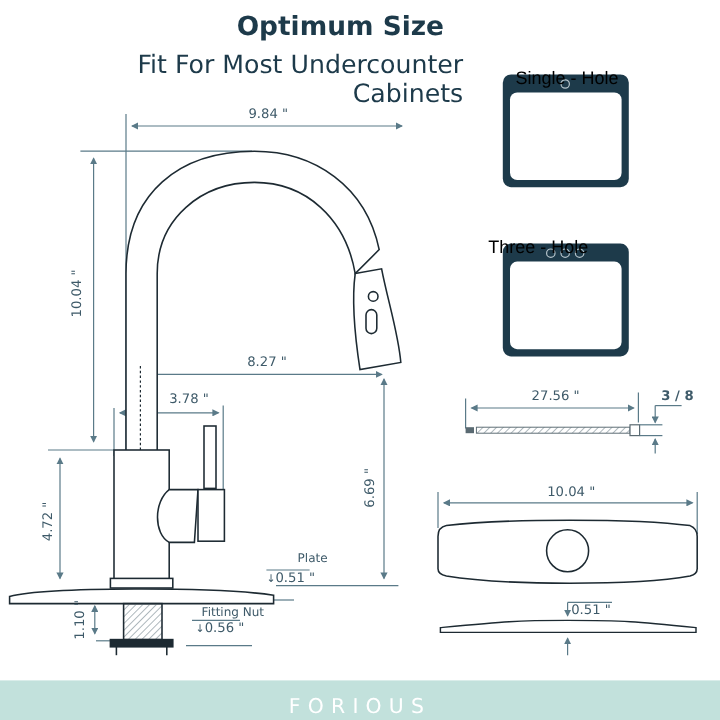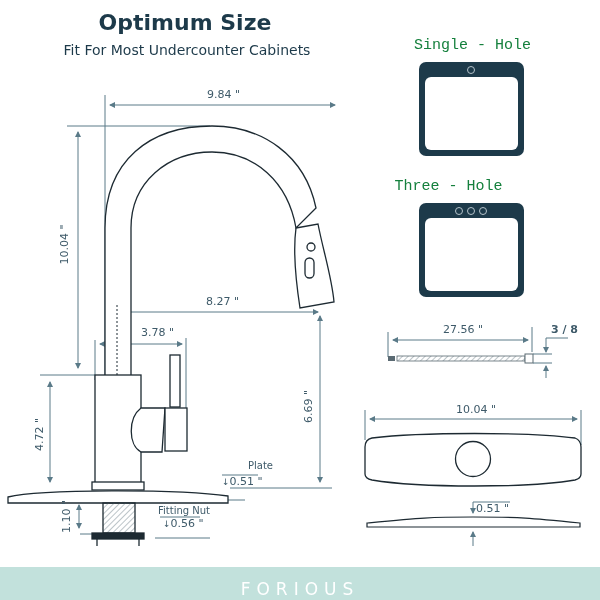--- a/index.html
+++ b/index.html
@@ -1,22 +1,22 @@
 <!DOCTYPE html>
 <html><head>
 <meta charset="utf-8">
 <style>
   html, body { margin:0; padding:0; background:#ffffff; }
   body { width:600px; height:600px; position:relative; overflow:hidden;
          font-family:"Liberation Sans", sans-serif; color:#1d3a4a; }
-  .title { position:absolute; left:0; width:370px; top:10px; text-align:center;
+  .title { position:absolute; left:0; width:370px; top:10px; text-align:right;
            font-weight:bold; font-size:22px; color:#1d3a4a; font-family:"DejaVu Sans", sans-serif; }
-  .subtitle { position:absolute; left:2px; width:370px; top:42px; text-align:center;
-              font-size:14px; color:#1d3a4a; font-family:"DejaVu Sans", sans-serif; }
-  .label { position:absolute; font-size:15px; color:#15803d; font-family:Liberation Mono, monospace; text-align:center; }
+  .subtitle { position:absolute; left:16px; width:370px; top:42px; text-align:right;
+              font-size:21px; color:#1d3a4a; font-family:"DejaVu Sans", sans-serif; }
+  .label { position:absolute; font-size:15px; color:#000000; font-family:Liberation Sans, sans-serif; text-align:center;margin-top:20px; }
   .dim { position:absolute; font-size:11px; color:#3e5a69; font-family:"DejaVu Sans", sans-serif; white-space:nowrap; }
   .dim-v { transform:rotate(-90deg); transform-origin:center center; }
   svg.draw { position:absolute; left:0; top:0; }
   .footer { position:absolute; left:0; top:567px; width:600px; height:43px; background:#c2e1dc;
             display:flex; align-items:center; justify-content:center; }
   .brand { color:#ffffff; font-size:17px; letter-spacing:6px; font-family:"DejaVu Sans", sans-serif; }
   .small-lbl { position:absolute; font-size:10px; color:#3e5a69; font-family:"DejaVu Sans", sans-serif; white-space:nowrap; }
 </style>
 </head>
 <body>
@@ -137,21 +137,21 @@
 
 <div class="dim" style="left:207px; top:88px;">9.84 "</div>
 <div class="dim dim-v" style="left:44px; top:238px;">10.04 "</div>
 <div class="dim" style="left:206px; top:295px;">8.27 "</div>
 <div class="dim" style="left:141px; top:326px;">3.78 "</div>
 <div class="dim dim-v" style="left:292px; top:400px;">6.69 "</div>
 <div class="dim dim-v" style="left:23px; top:428px;">4.72 "</div>
 <div class="dim dim-v" style="left:50px; top:510px;">1.10 "</div>
 <div class="small-lbl" style="left:228px; top:460px;margin-left:20px;">Plate</div>
 <div class="dim" style="left:222px; top:475px;"><span style="font-size:9px;">↓</span><span>0.51 "</span></div>
-<div class="small-lbl" style="left:158px; top:505px;">Fitting Nut</div>
+<div class="small-lbl" style="left:168px; top:505px;">Fitting Nut</div>
 <div class="dim" style="left:163px; top:517px;"><span style="font-size:9px;">↓</span><span>0.56 "</span></div>
 
 <div class="dim" style="left:443px; top:323px;">27.56 "</div>
 <div class="dim" style="left:551px; top:323px;font-weight:bold;">3 / 8</div>
 
 <div class="dim" style="left:456px; top:403px;">10.04 "</div>
 <div class="dim" style="left:476px; top:502px;">0.51 "</div>
 
 <div class="footer">
   <span class="brand">FORIOUS</span>

